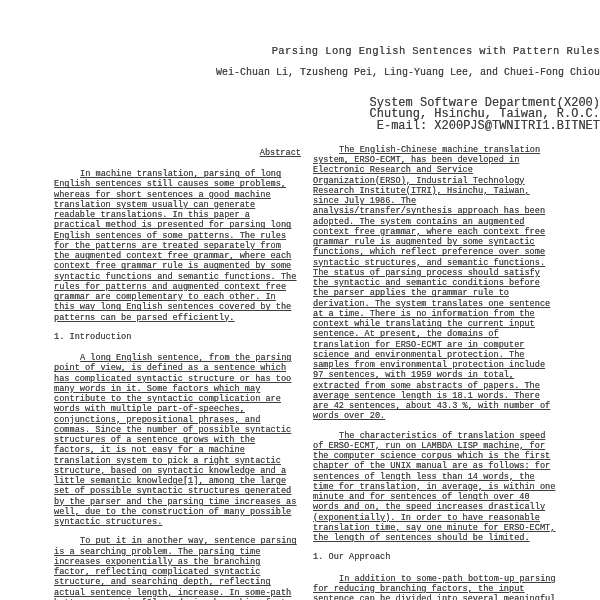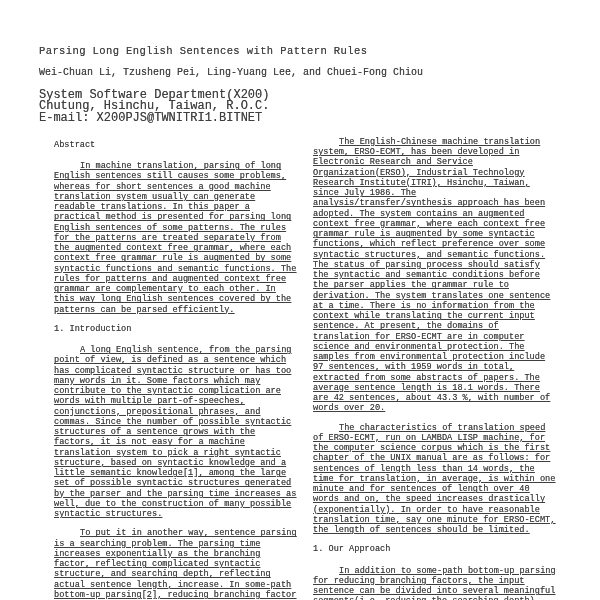--- a/index.html
+++ b/index.html
@@ -15,33 +15,33 @@
     width: 600px;
     height: 600px;
     background: #ffffff;
     overflow: hidden;
     font-family: "Liberation Mono", "DejaVu Sans Mono", monospace;
     color: #3f3f3f;
     text-shadow: 0 0 0.5px rgba(70,70,70,0.75);
     filter: blur(0.2px);
   }
   .header {
-    text-align: left;
+    text-align: right;
     padding-top: 45px;
     padding-left: 39px;
   }
   .title {
     font-size: 10.5px;
     letter-spacing: 0.4px;
     margin-bottom: 10px;
     white-space: nowrap;
   }
   .authors {
     font-size: 10px;
-    margin-bottom: 12px;
+    margin-bottom: 20px;
     white-space: nowrap;
   }
   .affil {
     font-size: 12px;
     line-height: 11.3px;
   }
   .columns {
     display: flex;
     gap: 12px;
     padding: 13px 40px 0 54px;
@@ -56,20 +56,22 @@
   }
   .para {
     margin: 0 0 9px 0;
     text-indent: 26px;
     text-decoration: underline;
   }
   .heading {
     margin: 3px 0 11px 0;
   }
   .underline {
+    text-decoration: underline;
+    text-align: right;
   }
 </style>
 </head>
 <body>
 
 <div class="page">
 
   <div class="header">
     <div class="title">Parsing Long English Sentences with Pattern Rules</div>
     <div class="authors">Wei-Chuan Li, Tzusheng Pei, Ling-Yuang Lee, and Chuei-Fong Chiou</div>

